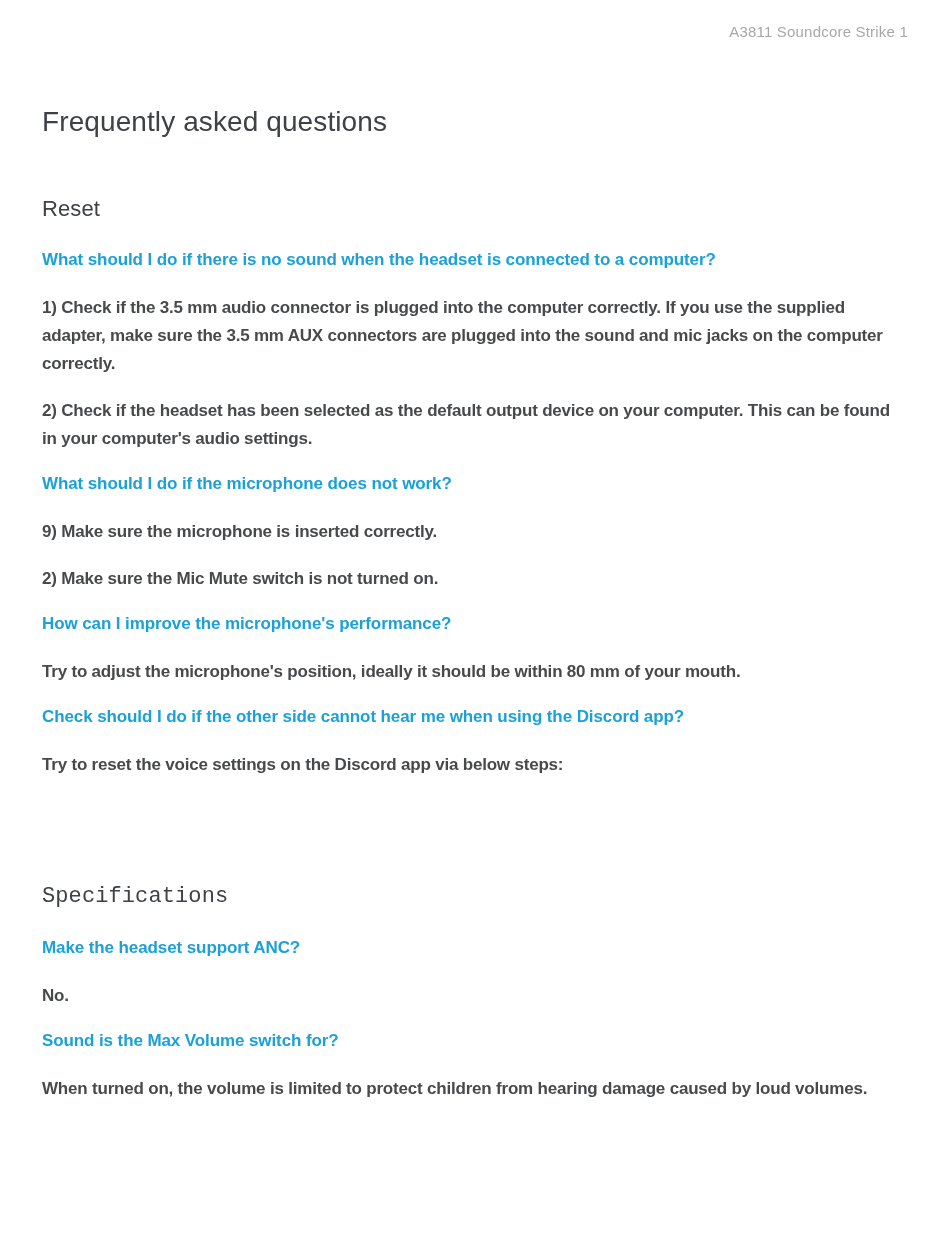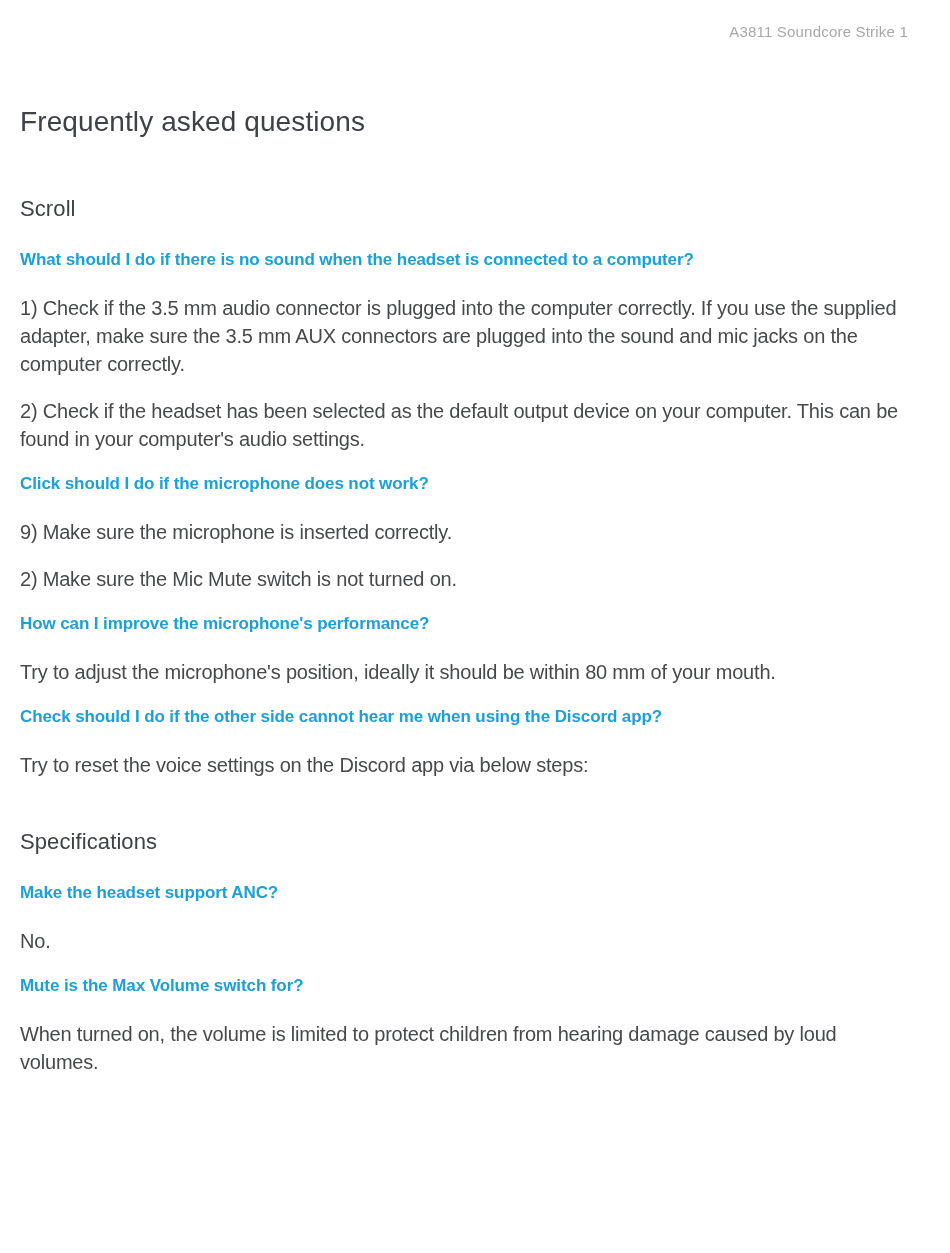--- a/index.html
+++ b/index.html
@@ -12,21 +12,21 @@
   html,body{
     margin:0;
     padding:0;
     background:var(--page-bg);
   }
   .page{
     position:relative;
     width:950px;
     height:1253px;
     box-sizing:border-box;
-    padding:23px 42px 0 20px;
+    padding:23px 42px 0 42px;
     overflow:hidden;
     background:var(--page-bg);
     font-family:"Liberation Sans", sans-serif;
   }
   .doc-header{
     font-size:15px;
     line-height:18px;
     color:var(--header-gray);
     text-align:right;
     letter-spacing:0.2px;
@@ -41,61 +41,62 @@
   }
   h2.section-heading{
     font-size:22px;
     line-height:30px;
     font-weight:400;
     color:var(--heading-text);
     margin:55px 0 24px 0;
     letter-spacing:0.1px;
   }
   .section-specifications h2.section-heading{
-    margin-top:48px;
+    margin-top:103px;
+    font-family:Liberation Mono, monospace;
   }
   .qa-question{
     font-size:17px;
     line-height:24px;
     font-weight:700;
     color:var(--question-blue);
     margin:0 0 22px 0;
     letter-spacing:-0.1px;
   }
   .qa-answer p{
-    font-size:20px;
+    font-size:17px;
     line-height:28px;
-    font-weight:400;
+    font-weight:700;
     color:var(--body-text);
     margin:0 0 19px 0;
     letter-spacing:-0.2px;
   }
 </style>
 </head>
 <body>
 
 <div class="page">
 
   <div class="doc-header">A3811 Soundcore Strike 1</div>
 
   <h1 class="page-title">Frequently asked questions</h1>
 
   <div class="section section-sound">
-    <h2 class="section-heading">Scroll</h2>
+    <h2 class="section-heading">Reset</h2>
 
     <div class="qa">
       <div class="qa-question">What should I do if there is no sound when the headset is connected to a computer?</div>
       <div class="qa-answer">
         <p>1) Check if the 3.5 mm audio connector is plugged into the computer correctly. If you use the supplied adapter, make sure the 3.5 mm AUX connectors are plugged into the sound and mic jacks on the computer correctly.</p>
         <p>2) Check if the headset has been selected as the default output device on your computer. This can be found in your computer's audio settings.</p>
       </div>
     </div>
 
     <div class="qa">
-      <div class="qa-question">Click should I do if the microphone does not work?</div>
+      <div class="qa-question">What should I do if the microphone does not work?</div>
       <div class="qa-answer">
         <p>9) Make sure the microphone is inserted correctly.</p>
         <p>2) Make sure the Mic Mute switch is not turned on.</p>
       </div>
     </div>
 
     <div class="qa">
       <div class="qa-question">How can I improve the microphone's performance?</div>
       <div class="qa-answer">
         <p>Try to adjust the microphone's position, ideally it should be within 80 mm of your mouth.</p>
@@ -115,20 +116,20 @@
 
 
     <div class="qa">
       <div class="qa-question">Make the headset support ANC?</div>
       <div class="qa-answer">
         <p>No.</p>
       </div>
     </div>
 
     <div class="qa">
-      <div class="qa-question">Mute is the Max Volume switch for?</div>
+      <div class="qa-question">Sound is the Max Volume switch for?</div>
       <div class="qa-answer">
         <p>When turned on, the volume is limited to protect children from hearing damage caused by loud volumes.</p>
       </div>
     </div>
   </div>
 
 </div>
 
 </body></html>

